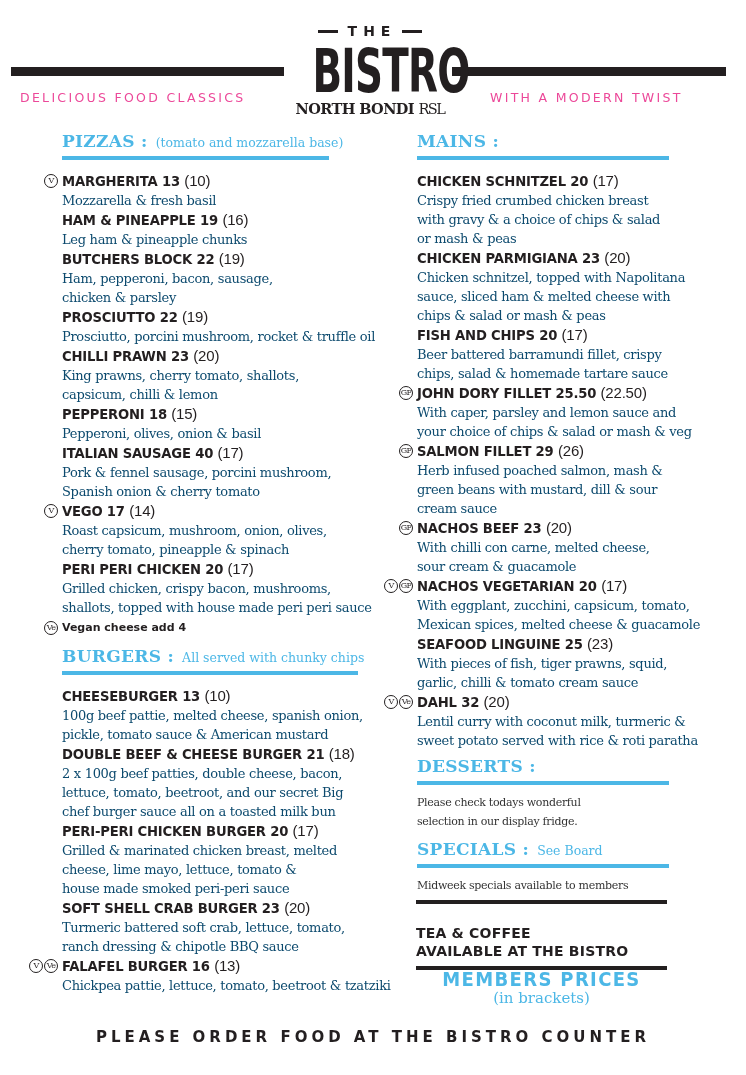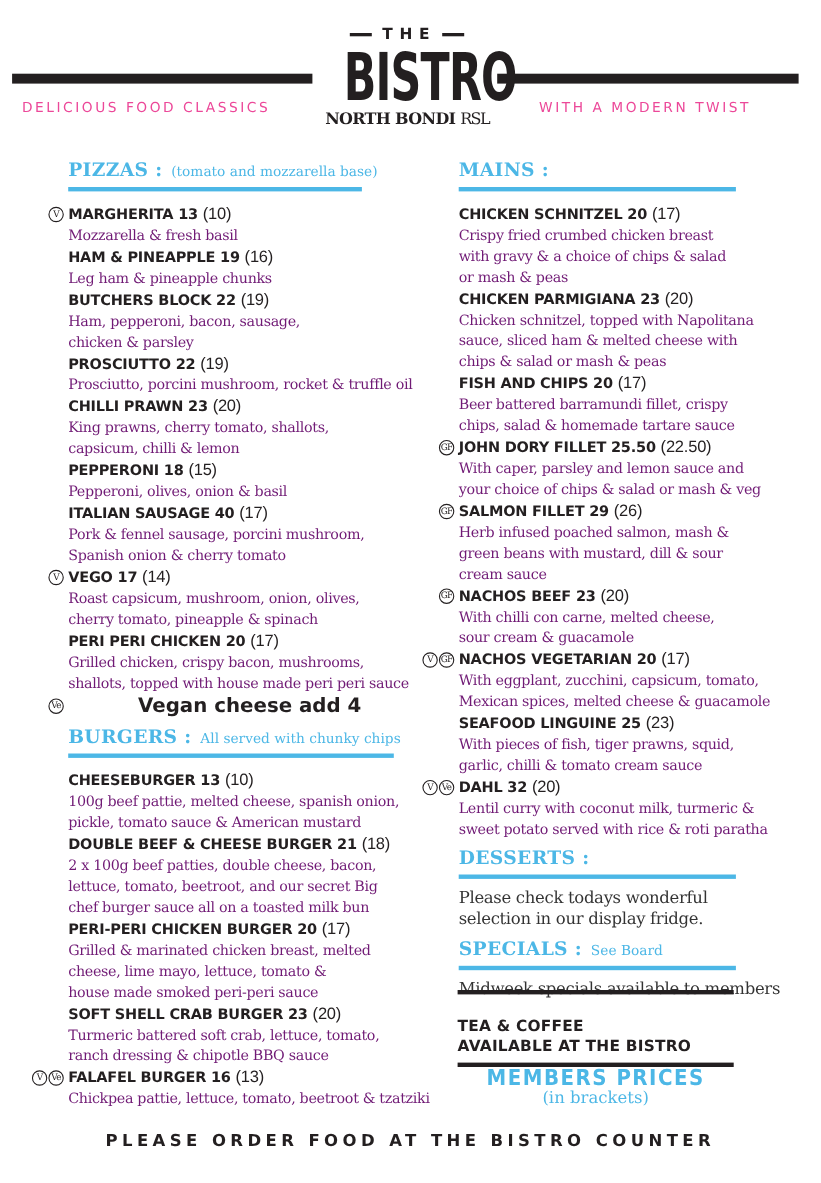--- a/index.html
+++ b/index.html
@@ -16,40 +16,40 @@
 
   .logo { position: absolute; left: 290px; top: 22px; width: 160px; text-align: center; }
   .logo-the { display: flex; align-items: center; justify-content: center; gap: 6px; height: 18px; }
   .logo-the .dash { width: 20px; height: 3px; background: #231f20; }
   .logo-the .txt { font-family: "DejaVu Sans", sans-serif; font-weight: bold; font-size: 14px; letter-spacing: 6px; padding-left: 4px; }
   .logo-bistro { font-family: "DejaVu Sans Condensed", "DejaVu Sans", sans-serif; font-weight: bold; font-size: 60px; line-height: 58px; letter-spacing: -1px; transform: scaleX(0.72); transform-origin: center; margin-top: 2px; white-space: nowrap; }
   .logo-sub { font-family: "DejaVu Serif", serif; font-weight: bold; font-size: 14.5px; letter-spacing: -0.6px; margin-top: 0px; white-space: nowrap; }
   .logo-sub .rsl { font-weight: normal; letter-spacing: -1.5px; }
 
   
-  .col { position: absolute; margin-top: 14px; }
+  .col { position: absolute; }
   .col.left { left: 62px; top: 131px; width: 330px; }
   .col.right { left: 417px; top: 131px; width: 290px; }
 
   .sec-head { display: flex; align-items: baseline; white-space: nowrap; }
   .sec-title { font-family: "DejaVu Serif", serif; font-weight: bold; color: #4cb7e6; font-size: 17px; letter-spacing: 0.3px; }
   .sec-note { font-family: "DejaVu Serif", serif; color: #4cb7e6; font-size: 12.5px; margin-left: 8px; }
   .sec-rule { height: 4px; background: #4cb7e6; margin-top: 5px; margin-bottom: 11px; }
 
   .item { position: relative; }
   .item-name { font-family: "DejaVu Sans", sans-serif; font-weight: bold; font-size: 13.2px; line-height: 19px; white-space: nowrap; letter-spacing: -0.2px; }
   .item-member { font-family: Liberation Sans, sans-serif; font-weight: normal; font-size: 15px; }
-  .item-desc { font-family: "DejaVu Serif", serif; font-size: 13px; line-height: 19px; color: #701a75; white-space: nowrap; letter-spacing: -0.3px; }
+  .item-desc { font-family: "DejaVu Serif", serif; font-size: 13px; line-height: 19px; color: #0c4a6e; white-space: nowrap; letter-spacing: -0.3px; }
 
   .badges { position: absolute; right: 100%; margin-right: 4px; top: 3px; display: flex; gap: 1px; }
   .badge { width: 14px; height: 14px; border: 1px solid #231f20; border-radius: 50%; font-family: "DejaVu Serif", serif; font-size: 8px; line-height: 12px; text-align: center; letter-spacing: -0.6px; color: #231f20; background: #fff; }
 
-  .vegan-note { font-family: "DejaVu Sans", sans-serif; font-weight: bold; font-size: 18px; line-height: 19px; text-align: center; }
-
-  .plain-text { font-family: "DejaVu Serif", serif; font-size: 15px; line-height: 19px; color: #333; white-space: nowrap; letter-spacing: -0.3px; }
+  .vegan-note { font-family: "DejaVu Sans", sans-serif; font-weight: bold; font-size: 11px; line-height: 19px; }
+
+  .plain-text { font-family: "DejaVu Serif", serif; font-size: 11px; line-height: 19px; color: #333; white-space: nowrap; letter-spacing: -0.3px; }
 
   .tea-box { position: absolute; left: 416px; top: 900px; width: 251px; border-top: 4px solid #231f20; border-bottom: 4px solid #231f20; padding: 20px 0 6px; text-align: left; }
   .tea-box div { font-family: "DejaVu Sans", sans-serif; font-weight: bold; font-size: 14px; line-height: 18px; letter-spacing: 0.2px; }
 
   .members { position: absolute; left: 416px; top: 967px; width: 251px; text-align: center; }
   .members-title { font-family: "DejaVu Sans", sans-serif; font-weight: bold; color: #4cb7e6; font-size: 20px; letter-spacing: 1.5px; transform: scaleX(0.9); }
   .members-sub { font-family: "DejaVu Serif", serif; color: #4cb7e6; font-size: 15px; margin-top: -2px; }
 
   .footer { position: absolute; left: 0; width: 746px; top: 1028px; text-align: center; font-family: "DejaVu Sans", sans-serif; font-weight: bold; font-size: 15px; letter-spacing: 4px; color: #231f20; }
 </style>

